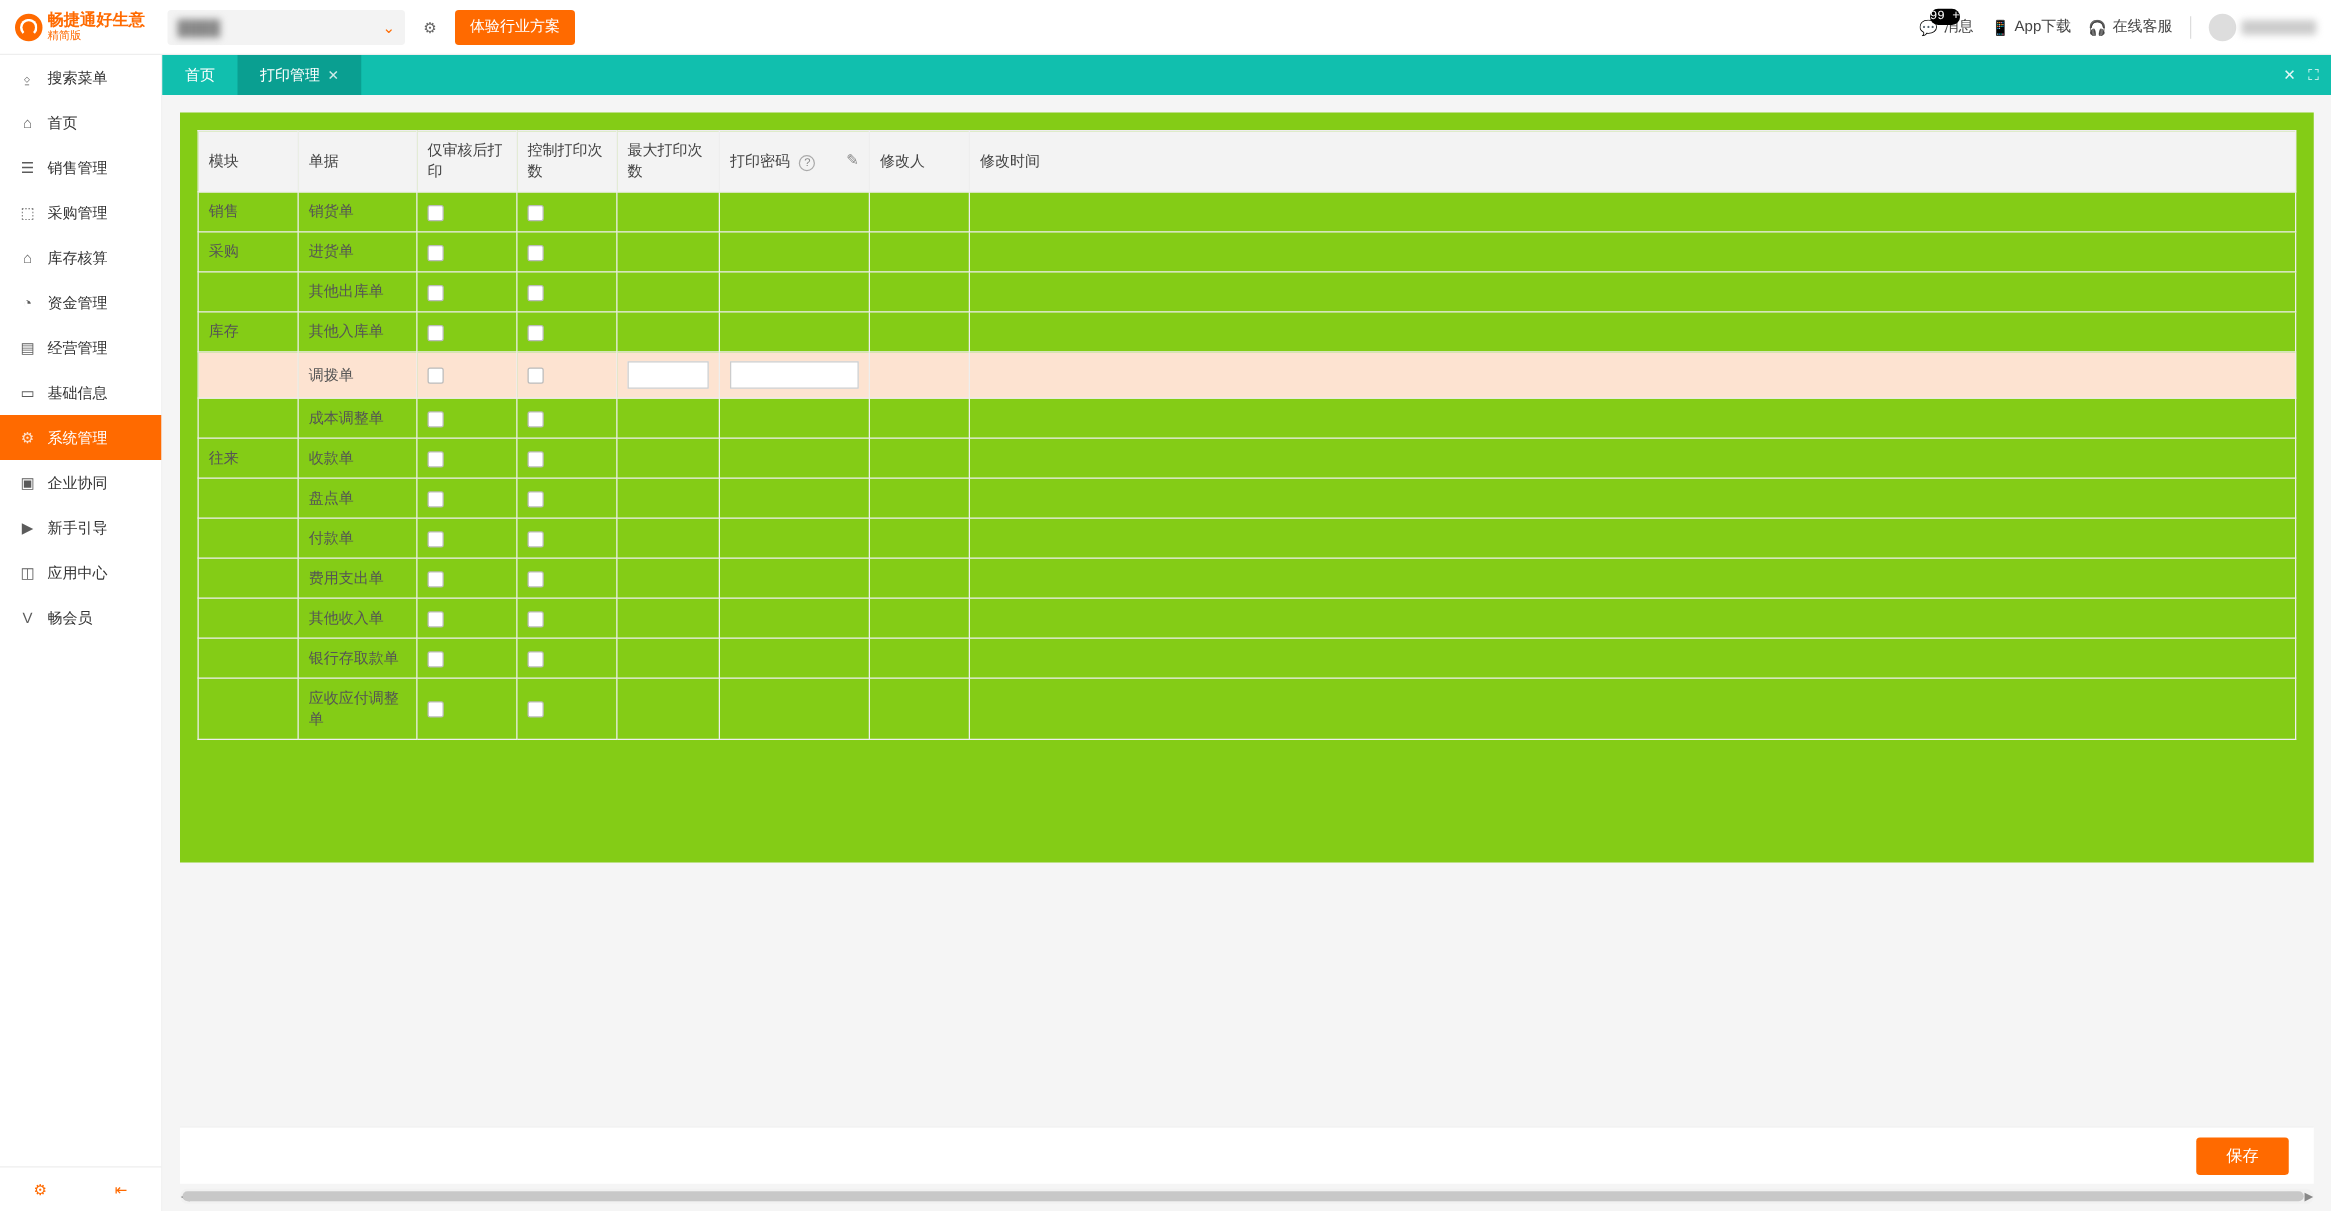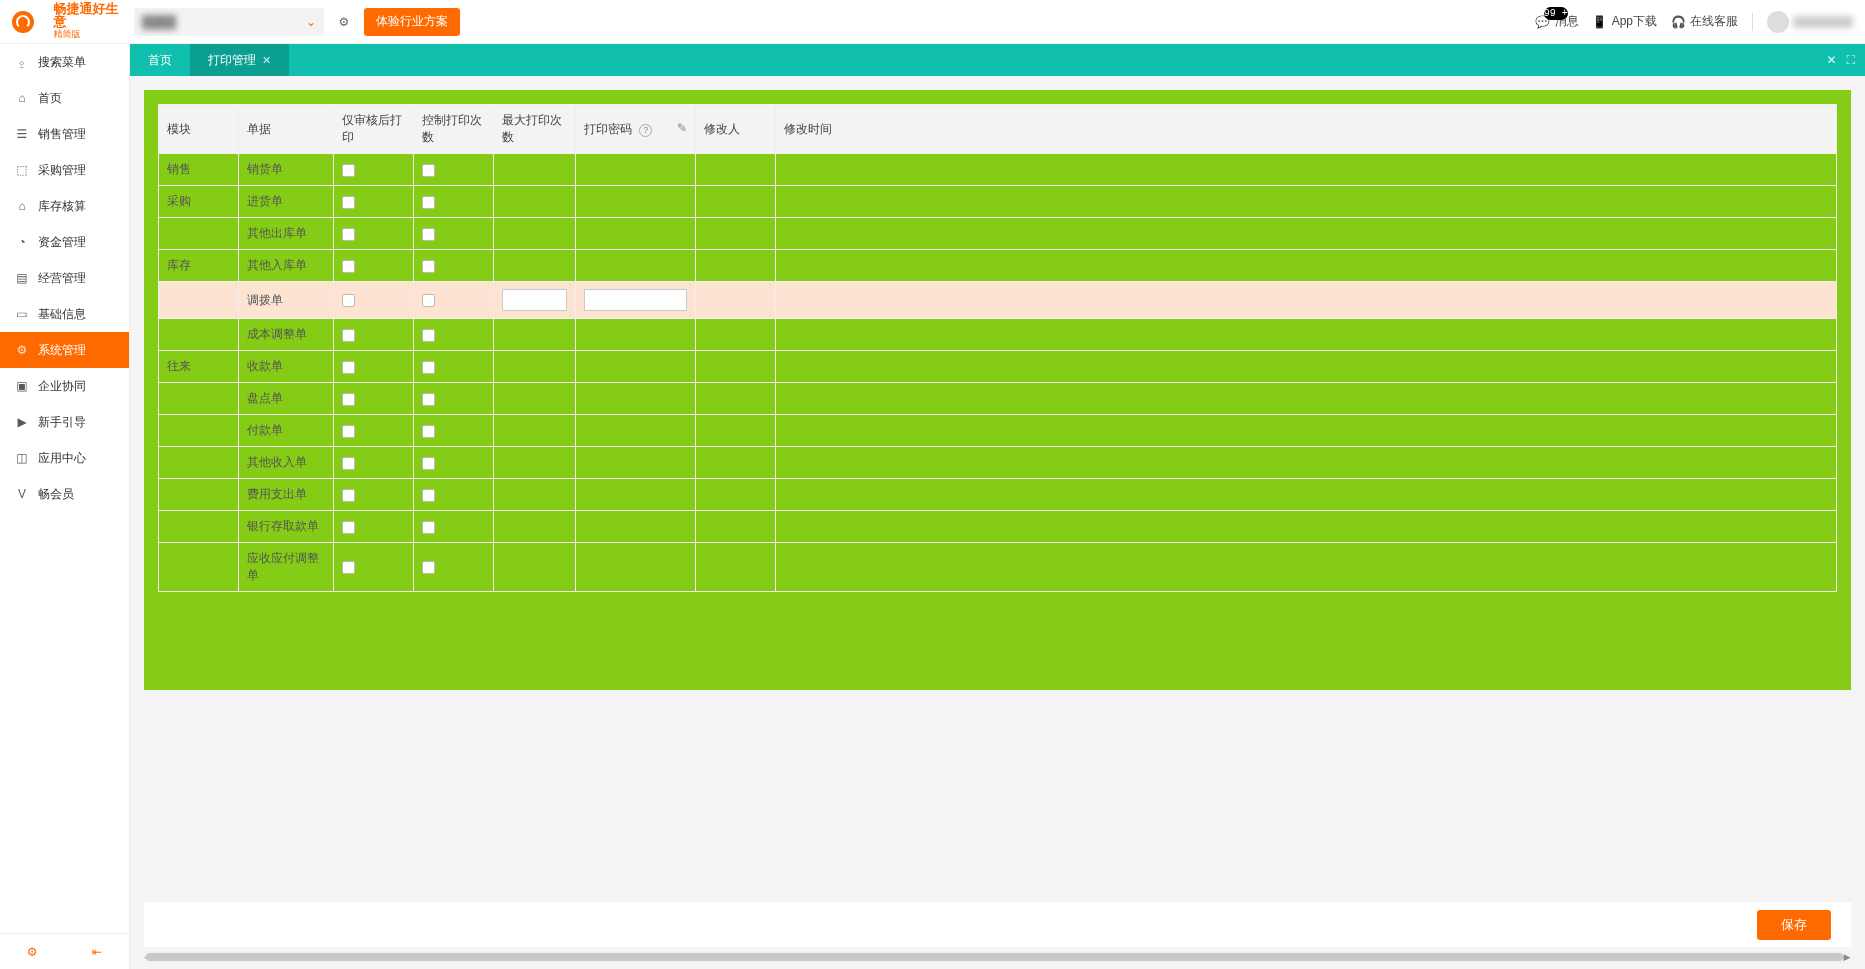--- a/index.html
+++ b/index.html
@@ -1,18 +1,18 @@
 <!DOCTYPE html>
 <html><head>
 <meta charset="utf-8">
 <style>
   * { box-sizing: border-box; margin: 0; padding: 0; }
   body { font-family: "Microsoft YaHei", Arial, sans-serif; font-size: 12px; color: #333; background: #f5f5f5; overflow: hidden; }
   .top-header { height: 44px; background: #fff; display: flex; align-items: center; padding: 0 12px; border-bottom: 1px solid #eee; }
-  .logo-area { width: 118px; display: flex; align-items: center; gap: 20px; }
+  .logo-area { width: 118px; display: flex; align-items: center; gap: 4px; }
   .logo-icon { width: 22px; height: 22px; background: #ff6a00; border-radius: 50%; position: relative; }
   .logo-icon::after{content:"";position:absolute;width:10px;height:10px;border:2px solid #fff;border-radius:50%;border-bottom-color:transparent;left:4px;top:4px;}
   .logo-text { color: #ff6a00; font-size: 13px; font-weight: bold; line-height: 1; }
   .logo-sub { font-size: 9px; color: #ff6a00; }
   .company-select { width: 190px; height: 28px; display:flex; align-items:center; padding:0 8px; background:#f3f3f3; border-radius:3px; margin-left:4px;}
   .company-select .blur { filter: blur(3px); color:#888; }
   .chevron-down { margin-left:auto; color:#ff6a00; }
   .gear { width:28px; text-align:center; color:#666; margin:0 6px; cursor:pointer;}
   .trial-btn { background:#ff6a00; color:#fff; border:none; border-radius:3px; height:28px; padding:0 12px; cursor:pointer; font-size:12px;}
   .header-right { margin-left:auto; display:flex; align-items:center; gap:14px; color:#444;}
@@ -301,31 +301,31 @@
                 <td>付款单</td>
                 <td><input type="checkbox" class="chk" style=""></td>
                 <td><input type="checkbox" class="chk" style=""></td>
                 <td></td>
                 <td></td>
                 <td></td>
                 <td></td>
               </tr>
               <tr>
                 <td></td>
+                <td>费用支出单</td>
+                <td><input type="checkbox" class="chk" style=""></td>
+                <td><input type="checkbox" class="chk" style=""></td>
+                <td></td>
+                <td></td>
+                <td></td>
+                <td></td>
+              </tr>
+              <tr>
+                <td></td>
                 <td>其他收入单</td>
-                <td><input type="checkbox" class="chk" style=""></td>
-                <td><input type="checkbox" class="chk" style=""></td>
-                <td></td>
-                <td></td>
-                <td></td>
-                <td></td>
-              </tr>
-              <tr>
-                <td></td>
-                <td>费用支出单</td>
                 <td><input type="checkbox" class="chk" style=""></td>
                 <td><input type="checkbox" class="chk" style=""></td>
                 <td></td>
                 <td></td>
                 <td></td>
                 <td></td>
               </tr>
               <tr>
                 <td></td>
                 <td>银行存取款单</td>

